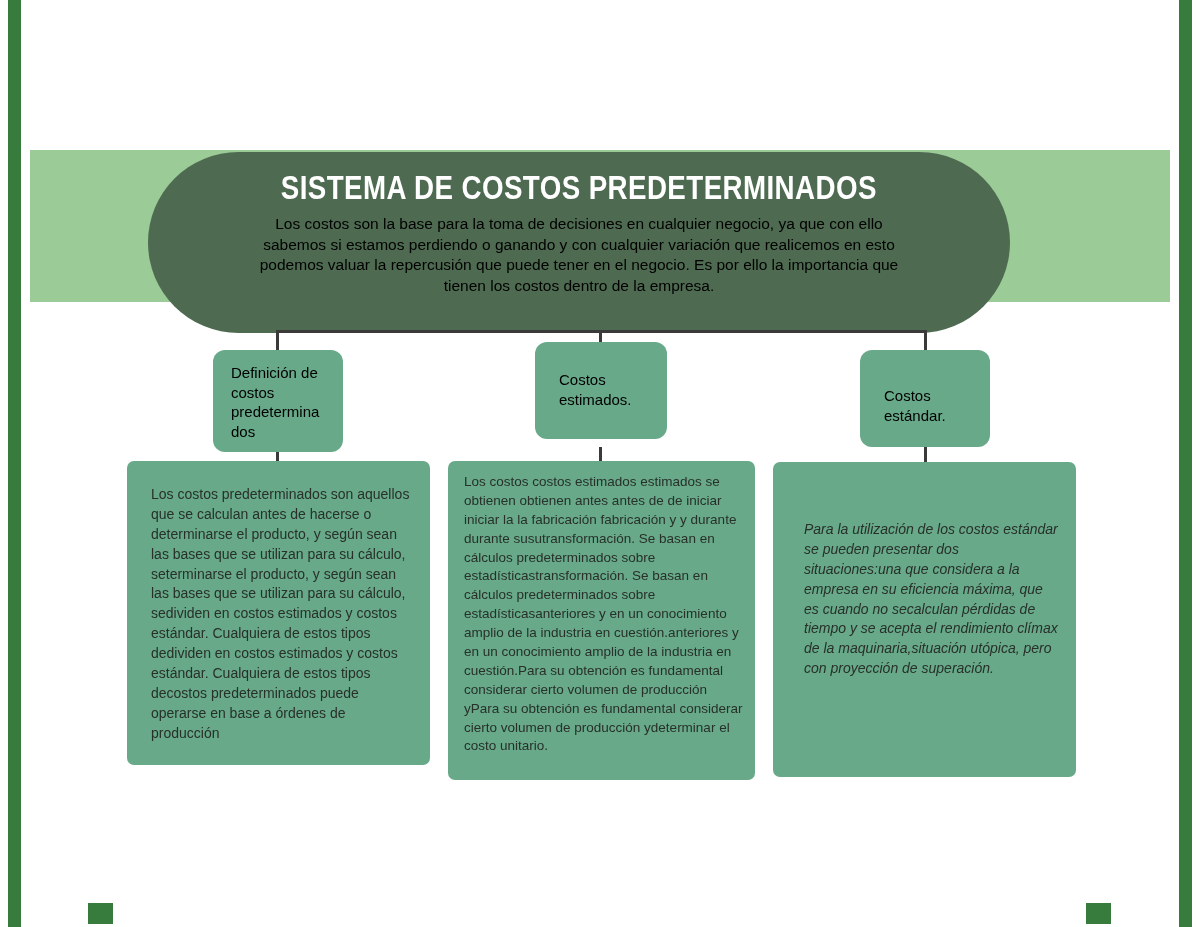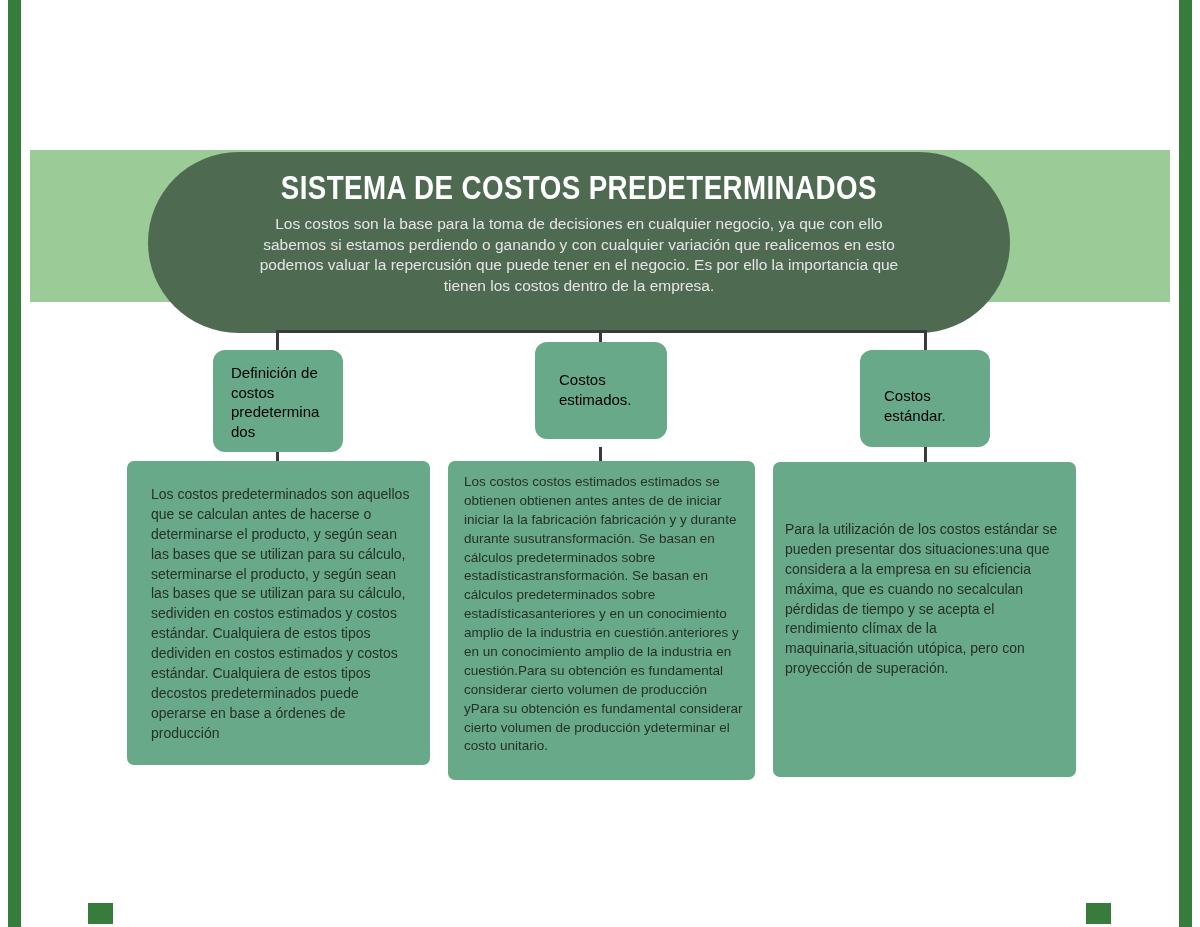--- a/index.html
+++ b/index.html
@@ -49,21 +49,21 @@
   .pill-title .squeeze {
     display: inline-block;
     transform: scaleX(0.84);
     transform-origin: center;
   }
   .pill-intro {
     width: 660px;
     margin: 7px auto 0;
     font-size: 15.5px;
     line-height: 1.33;
-    color: #e5e5e5;
+    color: #000000;
   }
   .connector {
     position: absolute;
     background: #3a3a3a;
   }
   .h-line  { left: 276px; top: 330px; width: 651px; height: 3px; }
   .drop    { width: 3px; top: 333px; height: 17px; }
   .drop-1  { left: 276px; }
   .drop-2  { left: 599px; }
   .drop-3  { left: 924px; }
@@ -84,21 +84,21 @@
   .branch-header.h3 { left: 860px; top: 350px; width: 130px; height: 97px;  padding: 36px 8px 0 24px; box-sizing: border-box; }
   .branch-body {
     position: absolute;
     background: #68a989;
     border-radius: 7px;
     color: #273029;
     box-sizing: border-box;
   }
   .branch-body.b1 { left: 127px; top: 461px; width: 303px; height: 304px; padding: 24px 20px 0 24px; font-size: 14px;   line-height: 1.42; }
   .branch-body.b2 { left: 448px; top: 461px; width: 307px; height: 319px; padding: 12px 12px 0 16px; font-size: 13.5px; line-height: 1.4; }
-  .branch-body.b3 { left: 773px; top: 462px; width: 303px; height: 315px; padding: 58px 18px 0 12px; font-size: 14px;   line-height: 1.42; }
+  .branch-body.b3 { left: 773px; top: 462px; width: 303px; height: 315px; padding: 58px 18px 0 31px; font-size: 14px;   line-height: 1.42; font-style: italic; }
   .bottom-accent {
     position: absolute;
     top: 903px;
     width: 25px;
     height: 21px;
     background: #377c3c;
   }
   .bottom-accent.left  { left: 88px; }
   .bottom-accent.right { left: 1086px; }
 </style>

